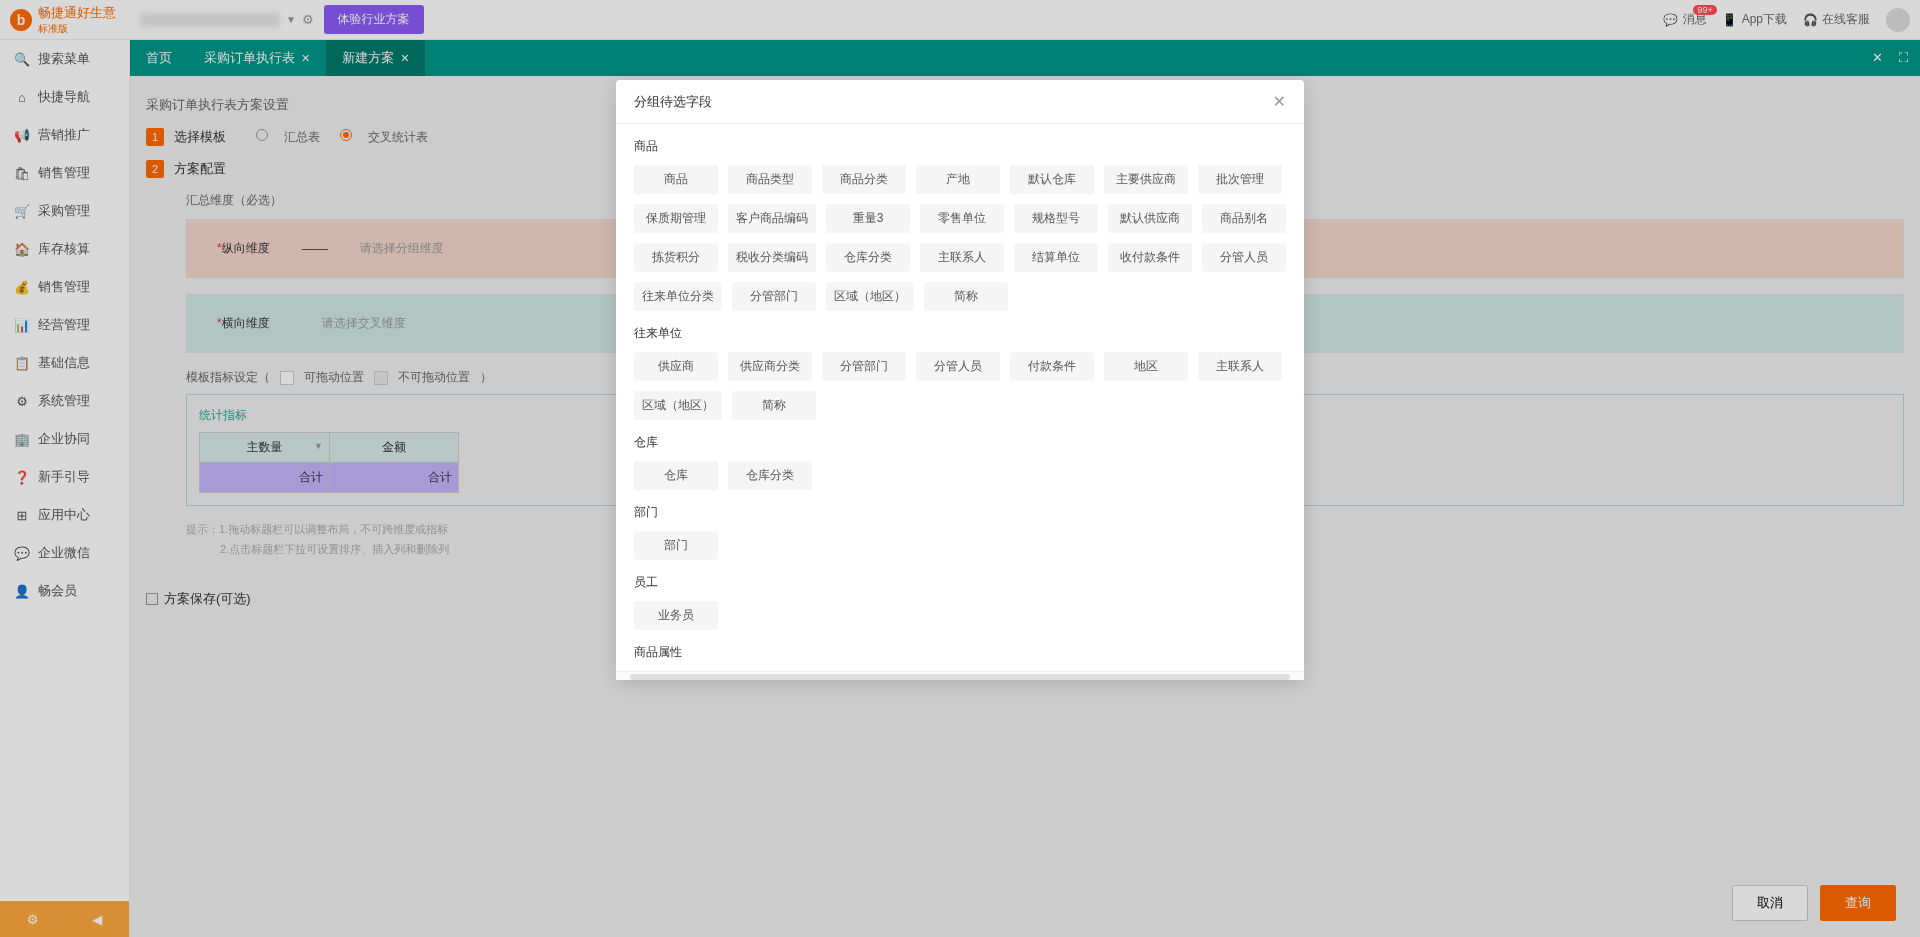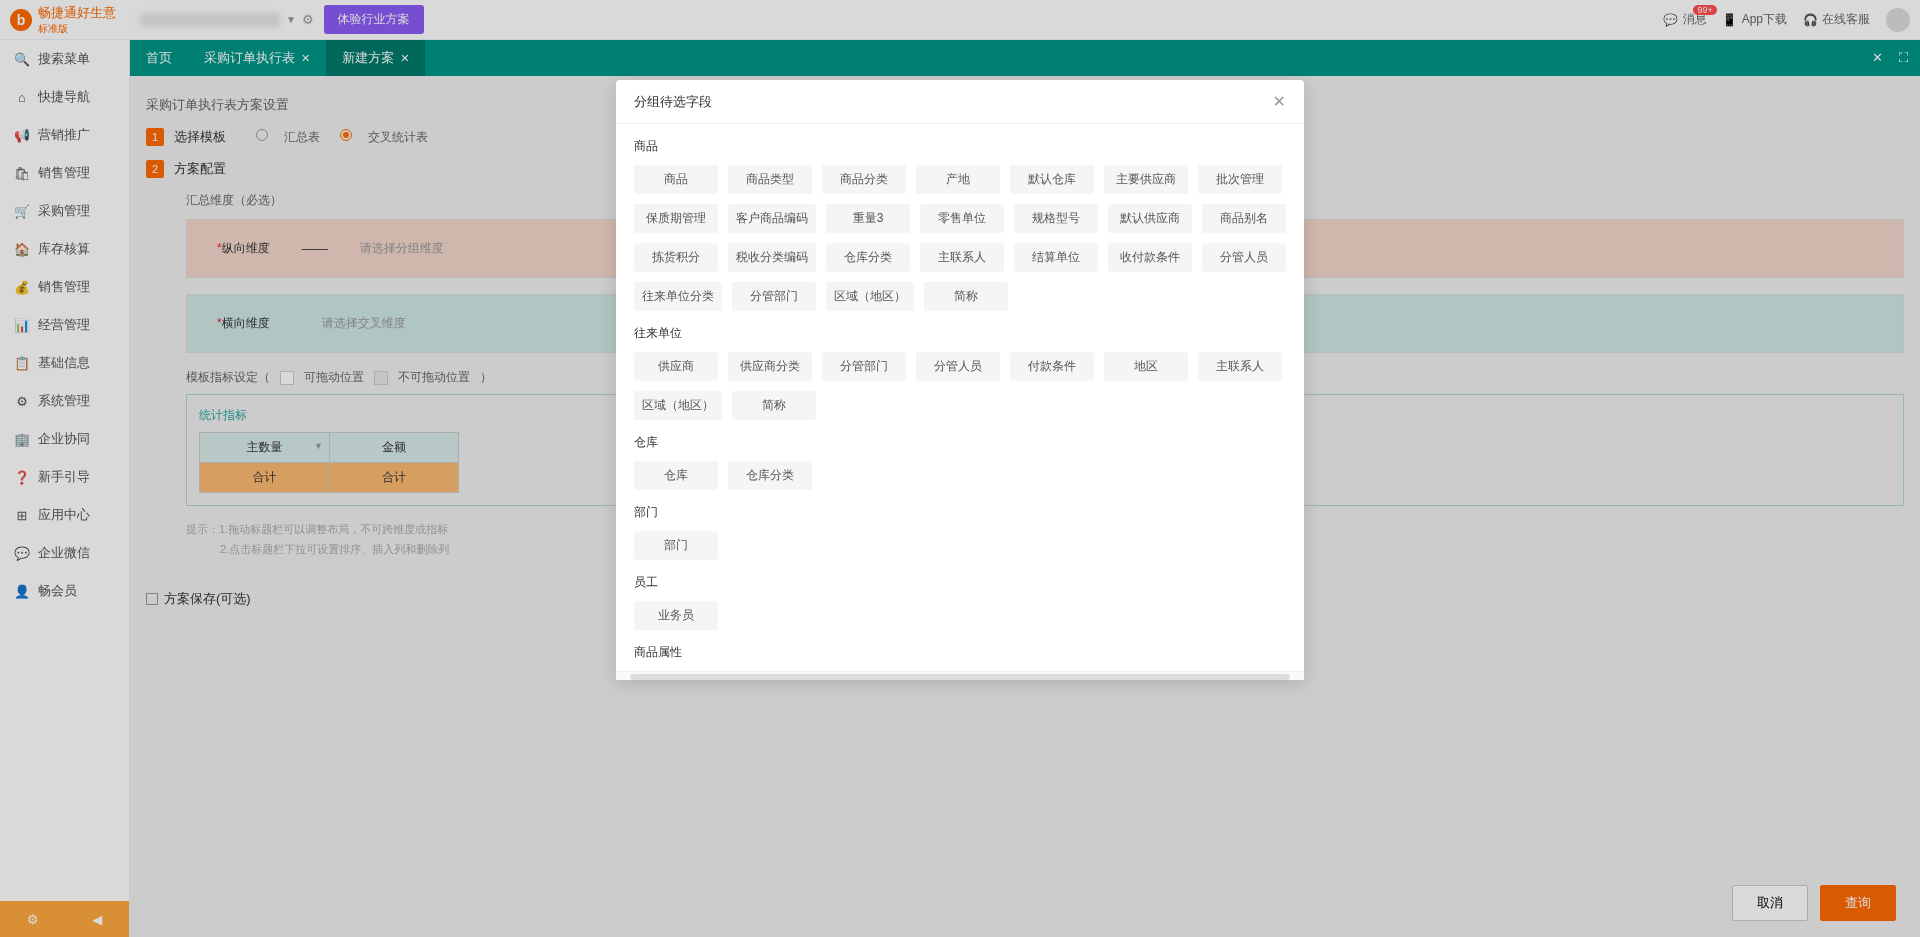--- a/index.html
+++ b/index.html
@@ -61,21 +61,21 @@
 .legend-box { width: 14px; height: 14px; display: inline-block; vertical-align: middle; }
 .legend-drag { background: #fff; border: 1px solid #ccc; }
 .legend-nodrag { background: #e8e8e8; border: 1px solid #ccc; }
 
 .stats-table-wrap { margin-left: 40px; border: 1px solid #b0d8d3; padding: 12px; margin-bottom: 14px; }
 .stats-title { color: #26a69a; font-size: 12px; margin-bottom: 8px; }
 .stats-table { display: flex; border: 1px solid #ccc; width: 260px; }
 .stats-col { flex: 1; }
 .stats-header { background: #d8ece9; padding: 6px; text-align: center; border-bottom: 1px solid #ccc; font-size: 12px; position: relative; }
 .stats-header .dd { position: absolute; right: 6px; top: 8px; color: #999; font-size: 9px; }
-.stats-cell { padding: 6px; text-align: center; font-size: 12px; background: #fdba74; }
+.stats-cell { padding: 6px; text-align: right; font-size: 12px; background: #c4b5fd; }
 .stats-col + .stats-col .stats-header, .stats-col + .stats-col .stats-cell { border-left: 1px solid #ccc; }
 
 .tips { margin-left: 40px; color: #aaa; font-size: 11px; line-height: 1.8; }
 
 .save-row { margin-top: 30px; display: flex; align-items: center; gap: 6px; }
 .checkbox { width: 12px; height: 12px; border: 1px solid #999; }
 
 .footer-btns { position: fixed; bottom: 16px; right: 24px; display: flex; gap: 12px; }
 .btn { padding: 8px 24px; border: 1px solid #ccc; background: #fff; cursor: pointer; font-size: 13px; border-radius: 2px; }
 .btn.primary { background: #ff6a00; color: #fff; border-color: #ff6a00; }

